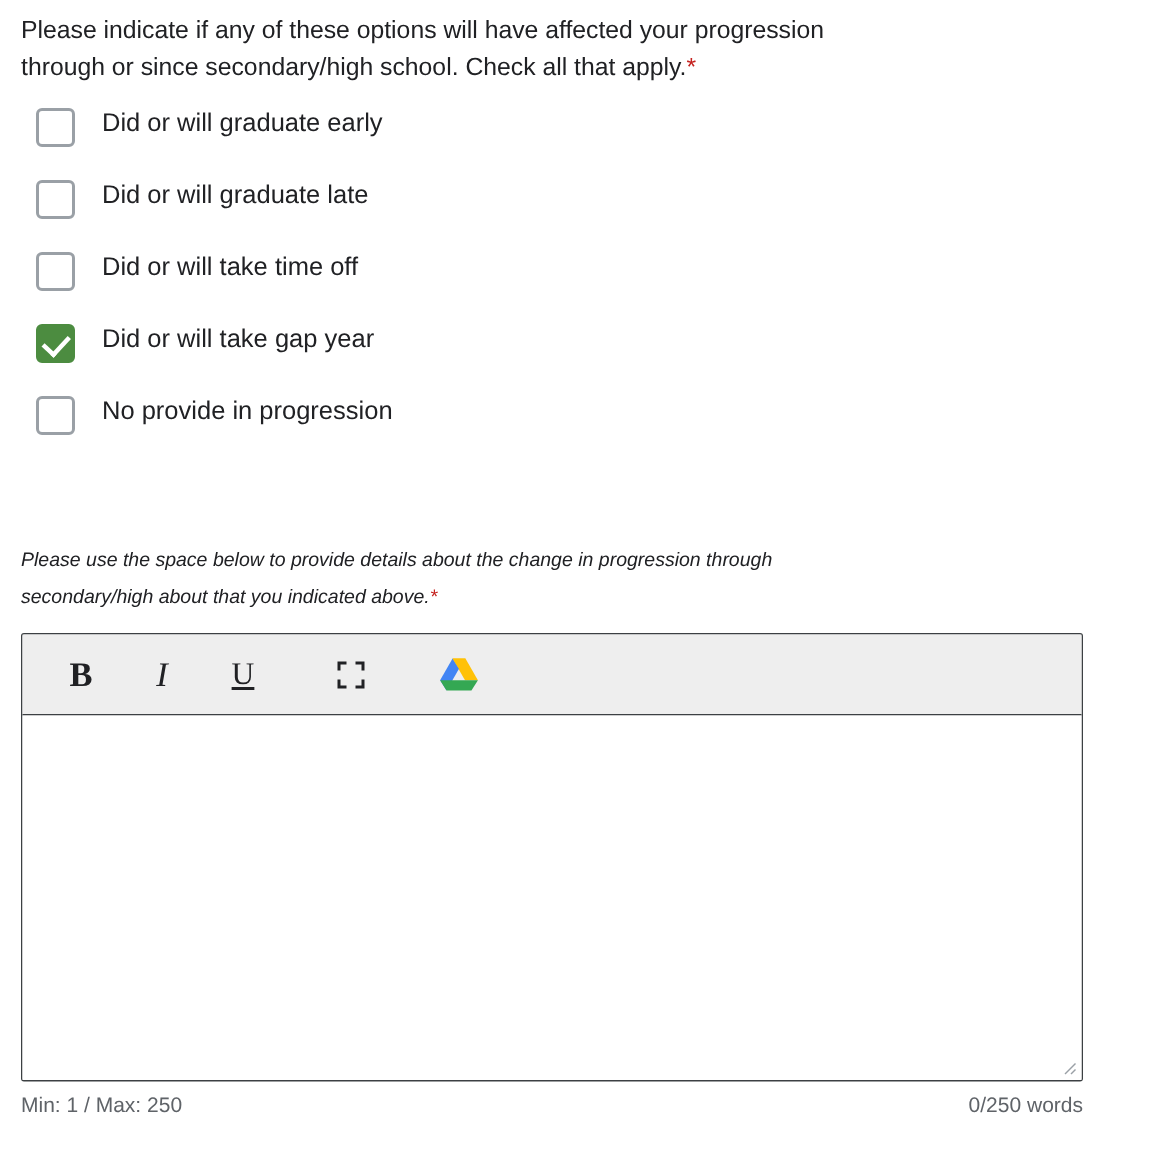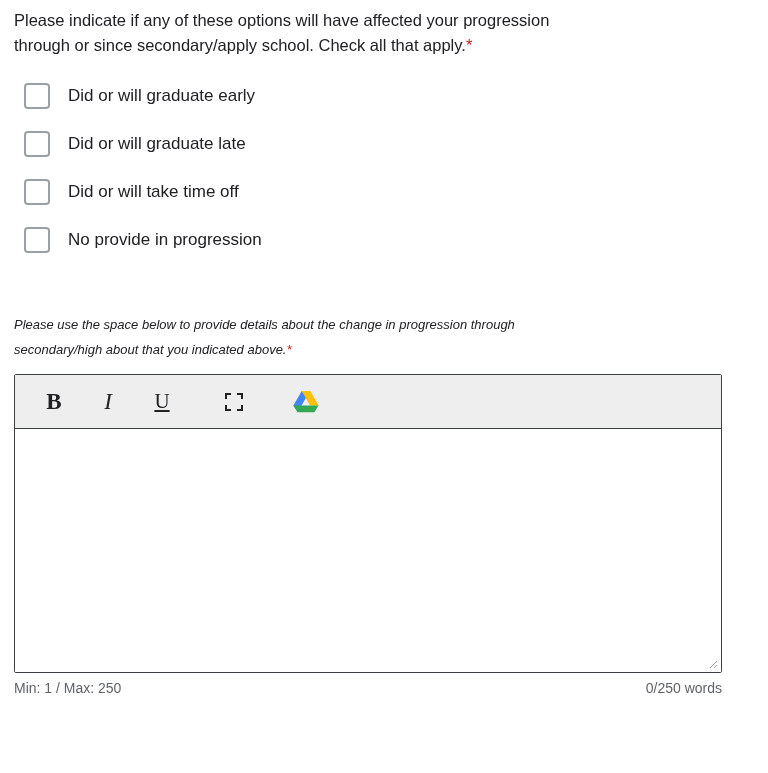--- a/index.html
+++ b/index.html
@@ -33,21 +33,20 @@
   .req {
     color: #c5221f;
     font-weight: 500;
   }
 
   .options {
     margin-top: 14px;
   }
   .option-row {
     display: flex;
-    align-items: center;
     height: 48px;
   }
   .checkbox {
     width: 26px;
     height: 26px;
     border: 2px solid #9aa0a6;
     border-radius: 4px;
     box-sizing: border-box;
     background: #ffffff;
     margin-left: 10px;
@@ -154,40 +153,46 @@
   }
 </style>
 </head>
 <body>
 
 <div class="page">
 
   <div>
     <div class="q1-prompt">
       <span>Please indicate if any of these options will have affected your progression</span><br>
-      <span>through or since secondary/apply school. Check all that apply.</span><span class="req">*</span>
+      <span>through or since secondary/high school. Check all that apply.</span><span class="req">*</span>
     </div>
 
     <div class="options">
 
       <div class="option-row">
         <span class="checkbox"></span>
         <span class="option-label">Did or will graduate early</span>
       </div>
 
       <div class="option-row">
         <span class="checkbox"></span>
         <span class="option-label">Did or will graduate late</span>
       </div>
 
       <div class="option-row">
         <span class="checkbox"></span>
         <span class="option-label">Did or will take time off</span>
       </div>
 
+      <div class="option-row">
+        <span class="checkbox checked">
+            <span class="tick"></span>
+          </span>
+        <span class="option-label">Did or will take gap year</span>
+      </div>
 
       <div class="option-row">
         <span class="checkbox"></span>
         <span class="option-label">No provide in progression</span>
       </div>
 
     </div>
   </div>
 
   <div class="q2">

